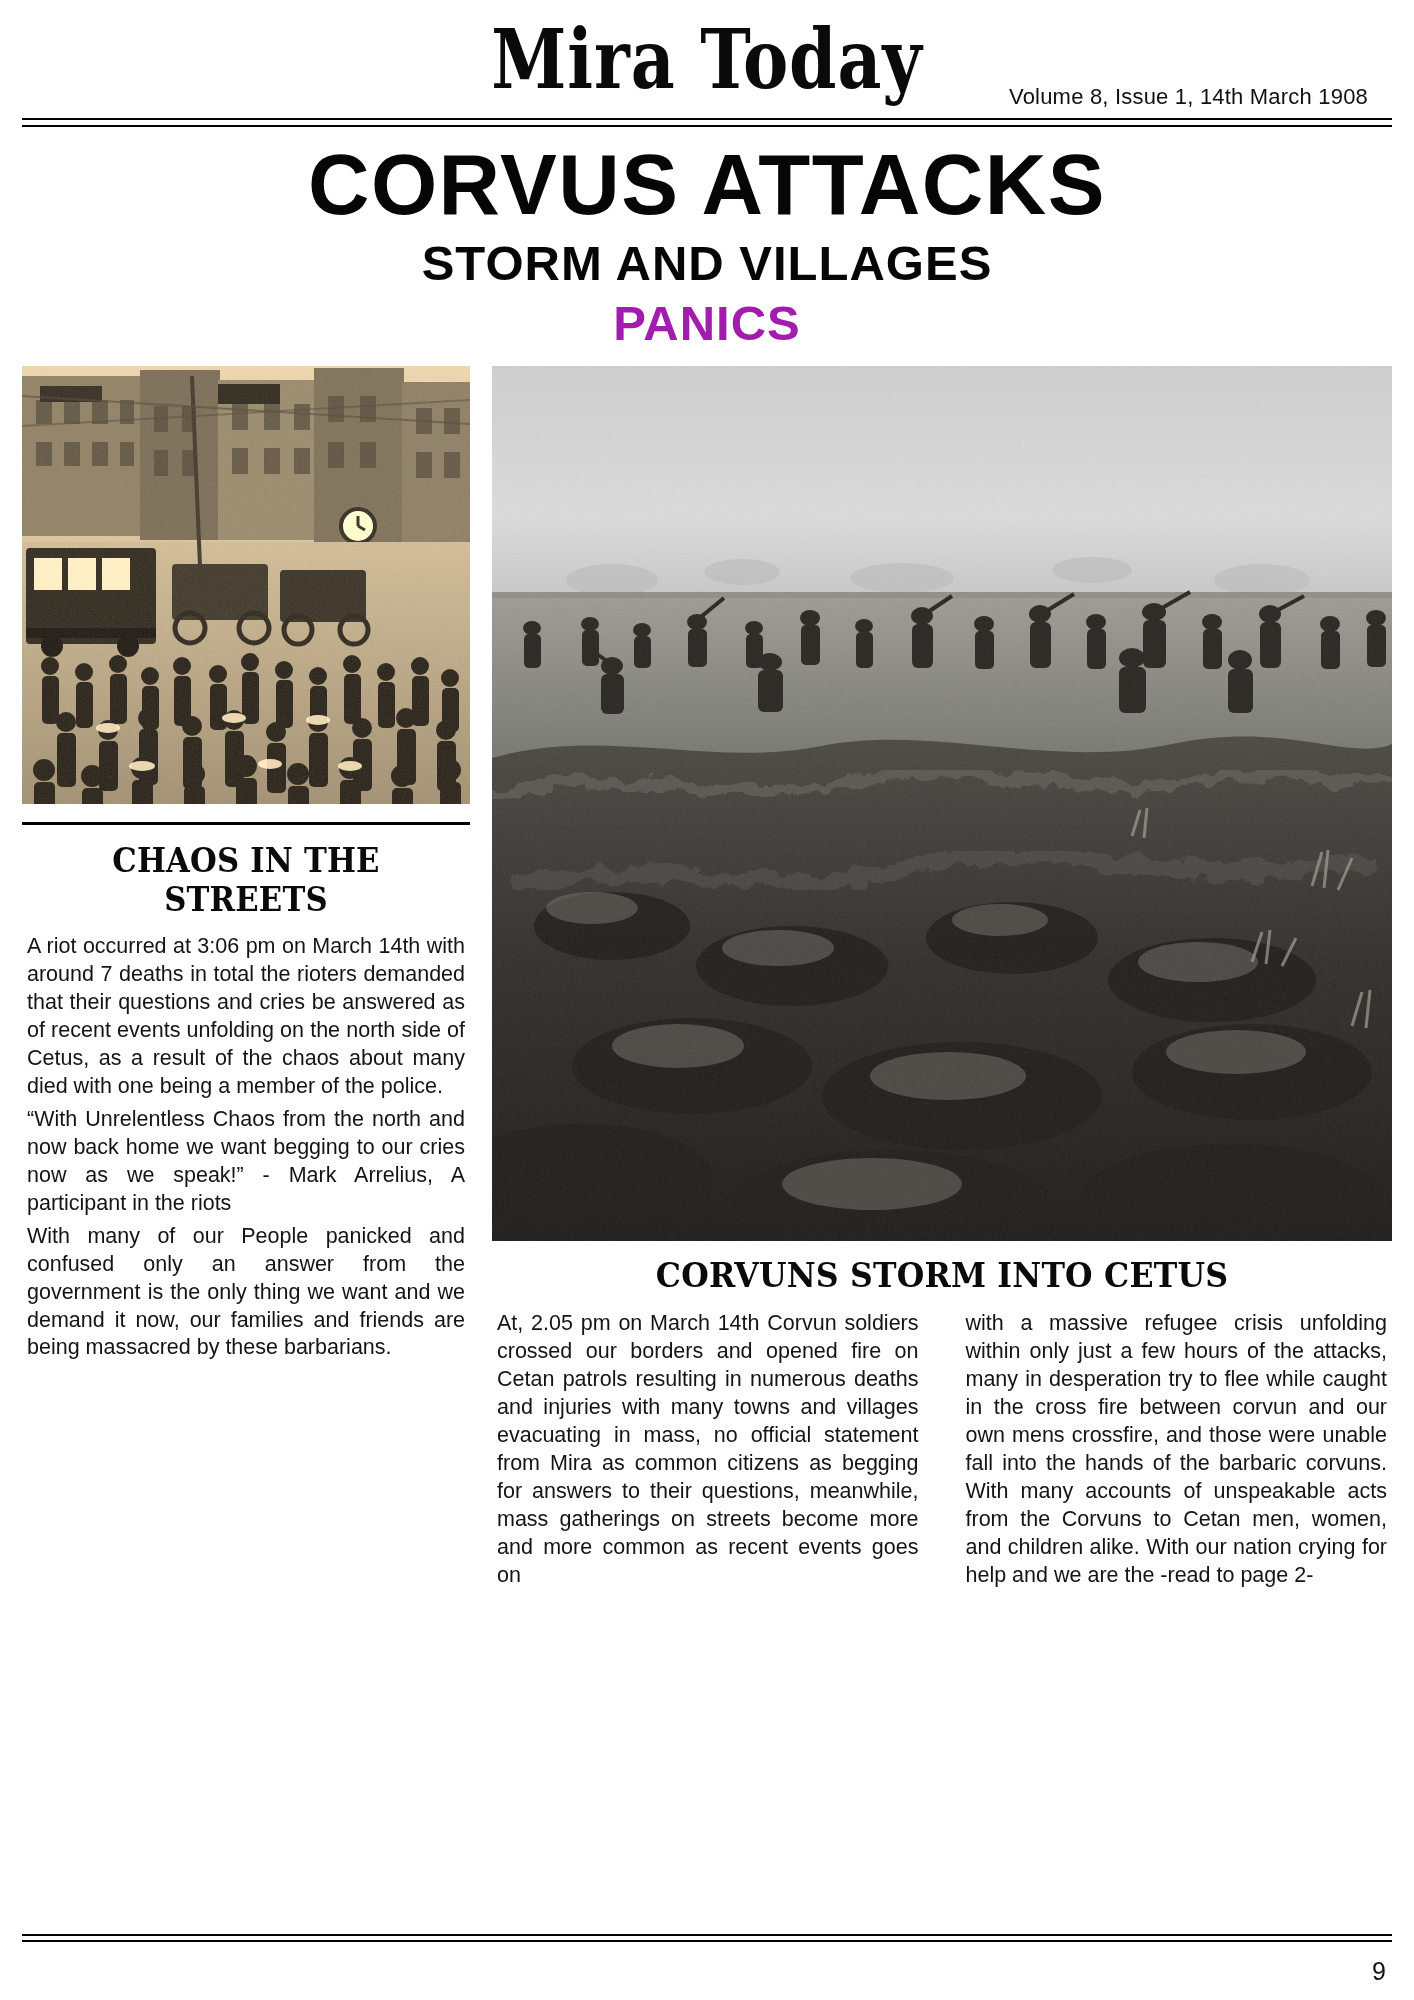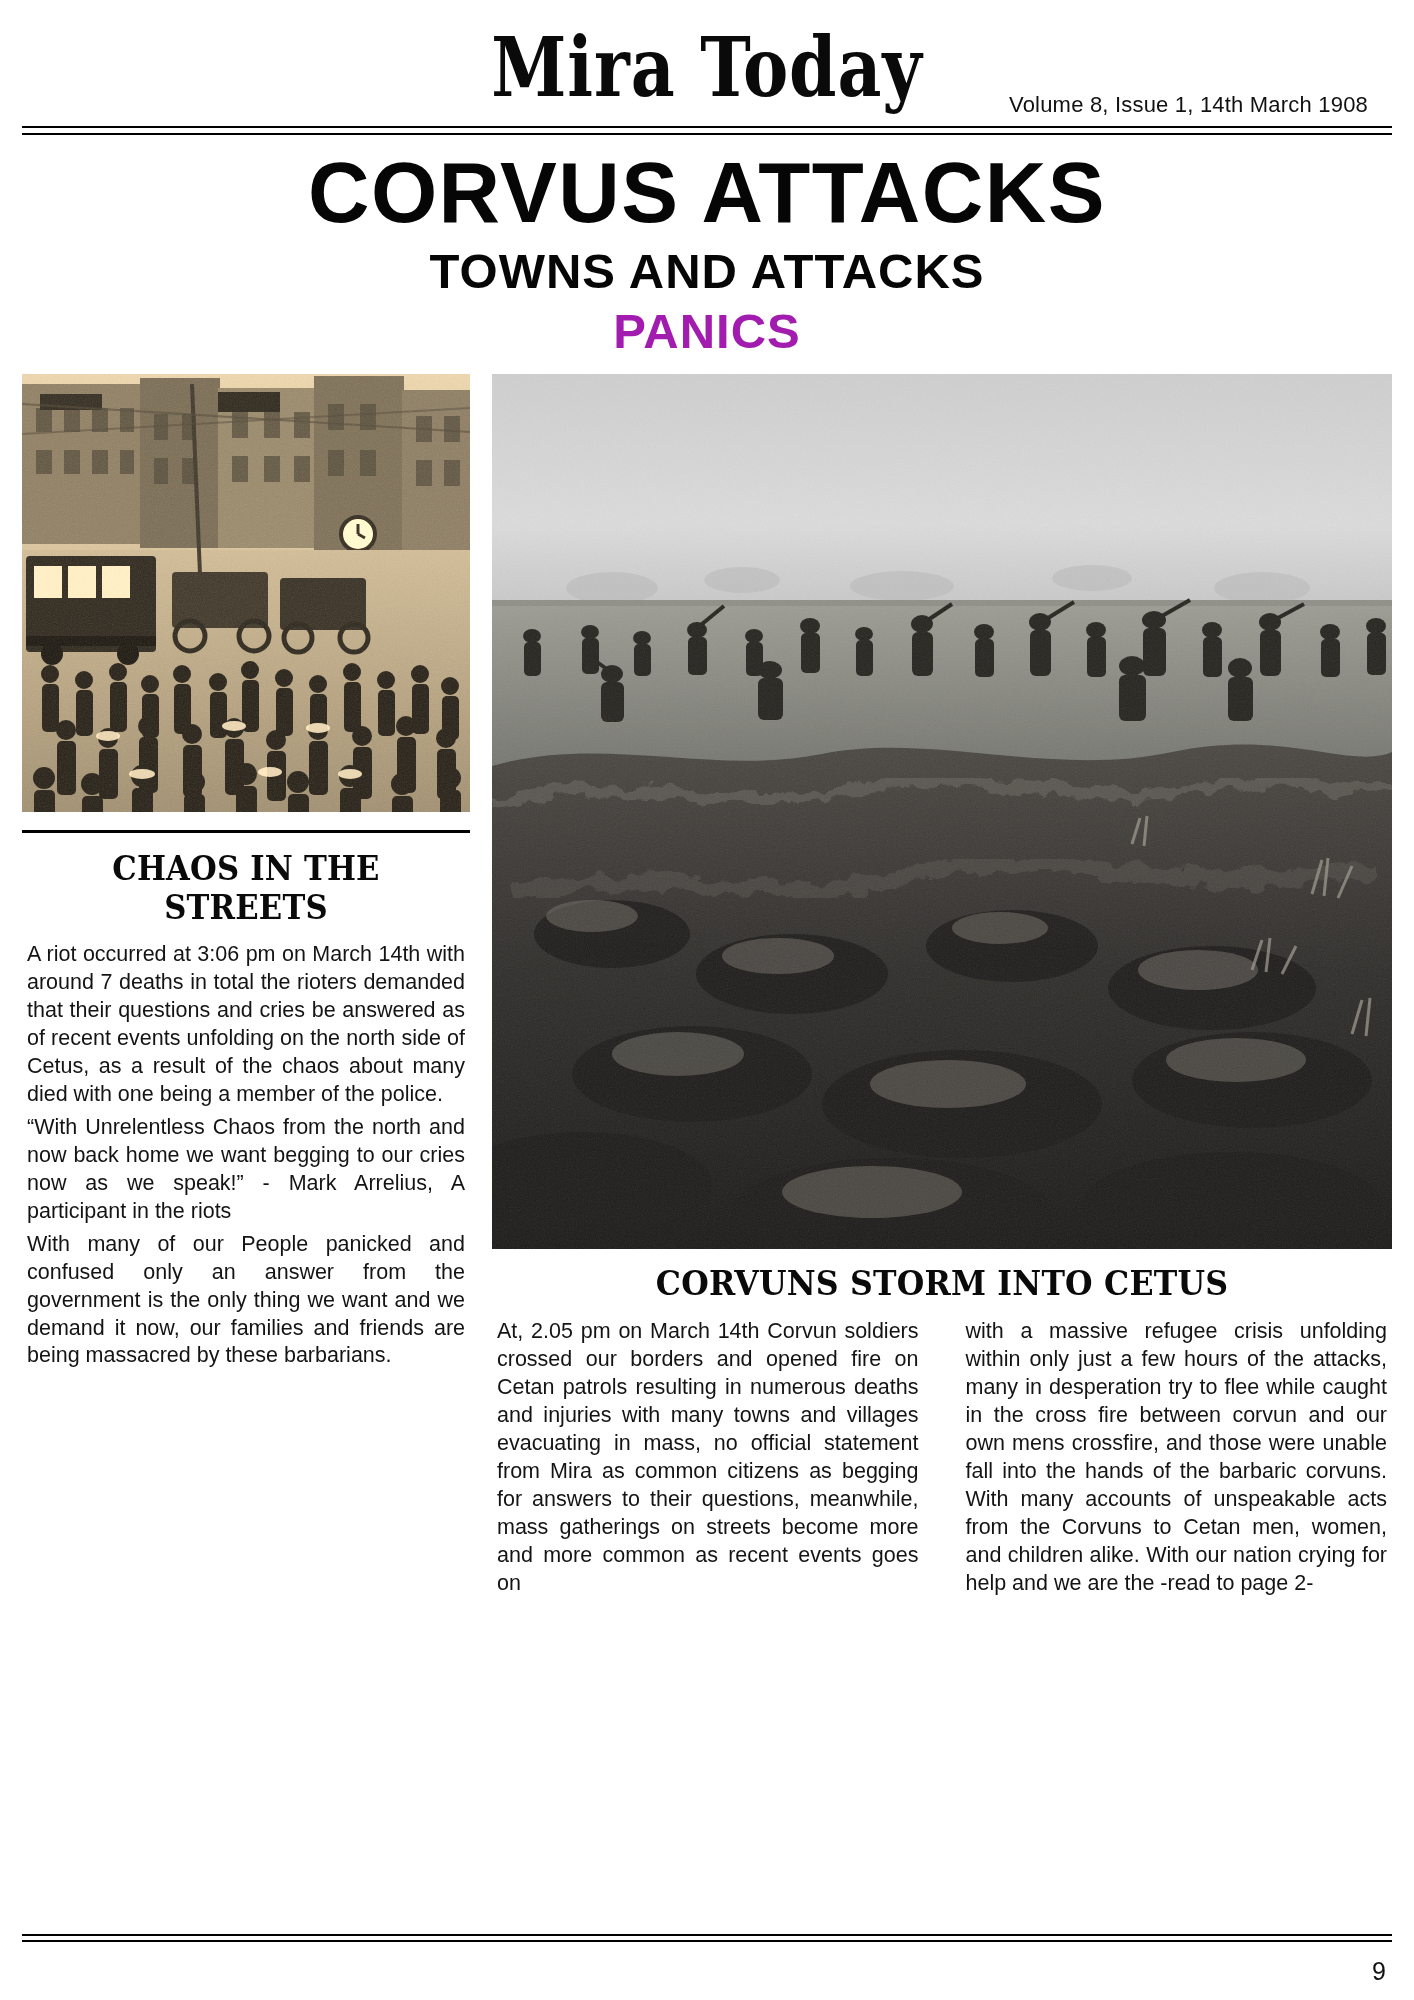--- a/index.html
+++ b/index.html
@@ -8,21 +8,21 @@
     background: #ffffff;
   }
   .page {
     position: relative;
     width: 1414px;
     height: 2000px;
     background: #ffffff;
     font-family: "Liberation Sans", sans-serif;
     overflow: hidden;
     box-sizing: border-box;
-    padding: 8px 22px;
+    padding: 0 22px;
   }
 
   
   .masthead {
     position: relative;
     height: 118px;
   }
   .masthead-title {
     position: absolute;
     left: 0;
@@ -185,21 +185,21 @@
 
   <div class="masthead">
     <div class="masthead-title">Mira Today</div>
     <div class="masthead-volume">Volume 8, Issue 1, 14th March  1908</div>
   </div>
 
   <div class="rule-double"></div>
 
   <div class="headline-block">
     <div class="headline-main">CORVUS ATTACKS</div>
-    <div class="headline-sub1">TOWNS AND ATTACKS</div>
+    <div class="headline-sub1">STORM AND VILLAGES</div>
     <div class="headline-sub2">PANICS</div>
   </div>
 
   <div class="media-row">
 
     <div class="left-col">
       <div class="photo-street">
         <svg viewBox="0 0 448 438" preserveAspectRatio="none" width="448" height="438">
           <defs>
             <linearGradient id="skyG" x1="0" y1="0" x2="0" y2="1">

